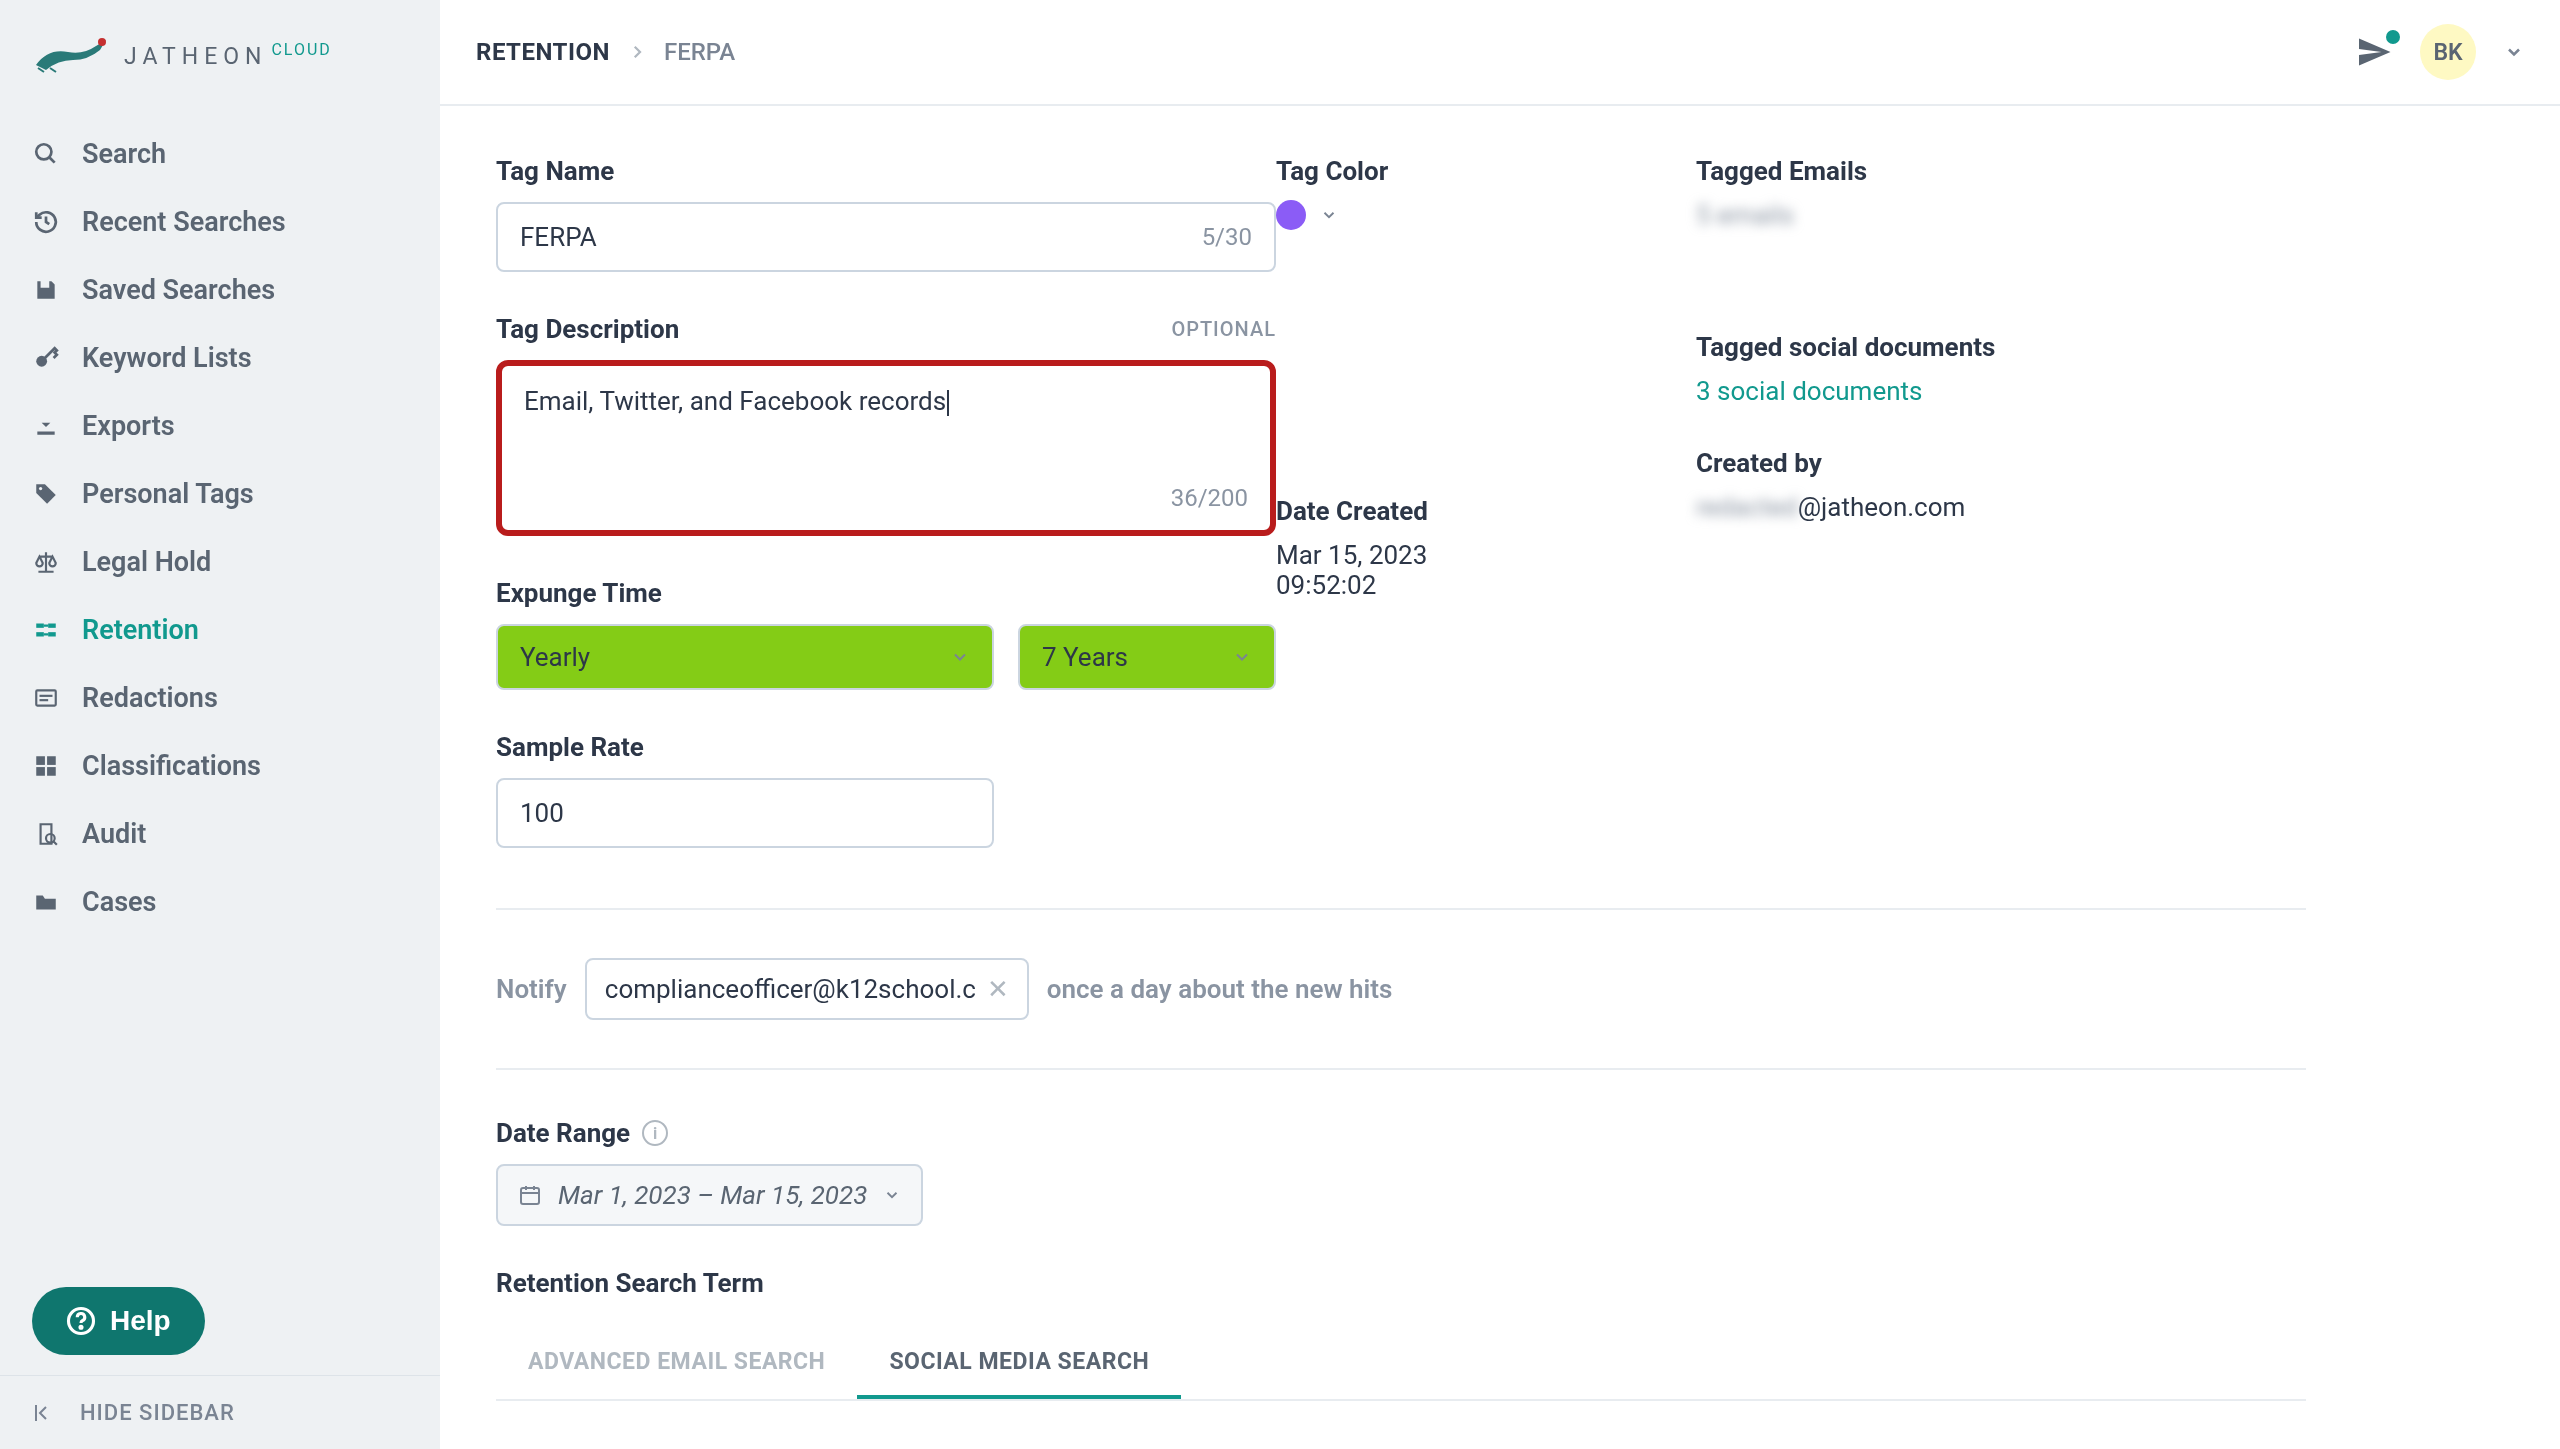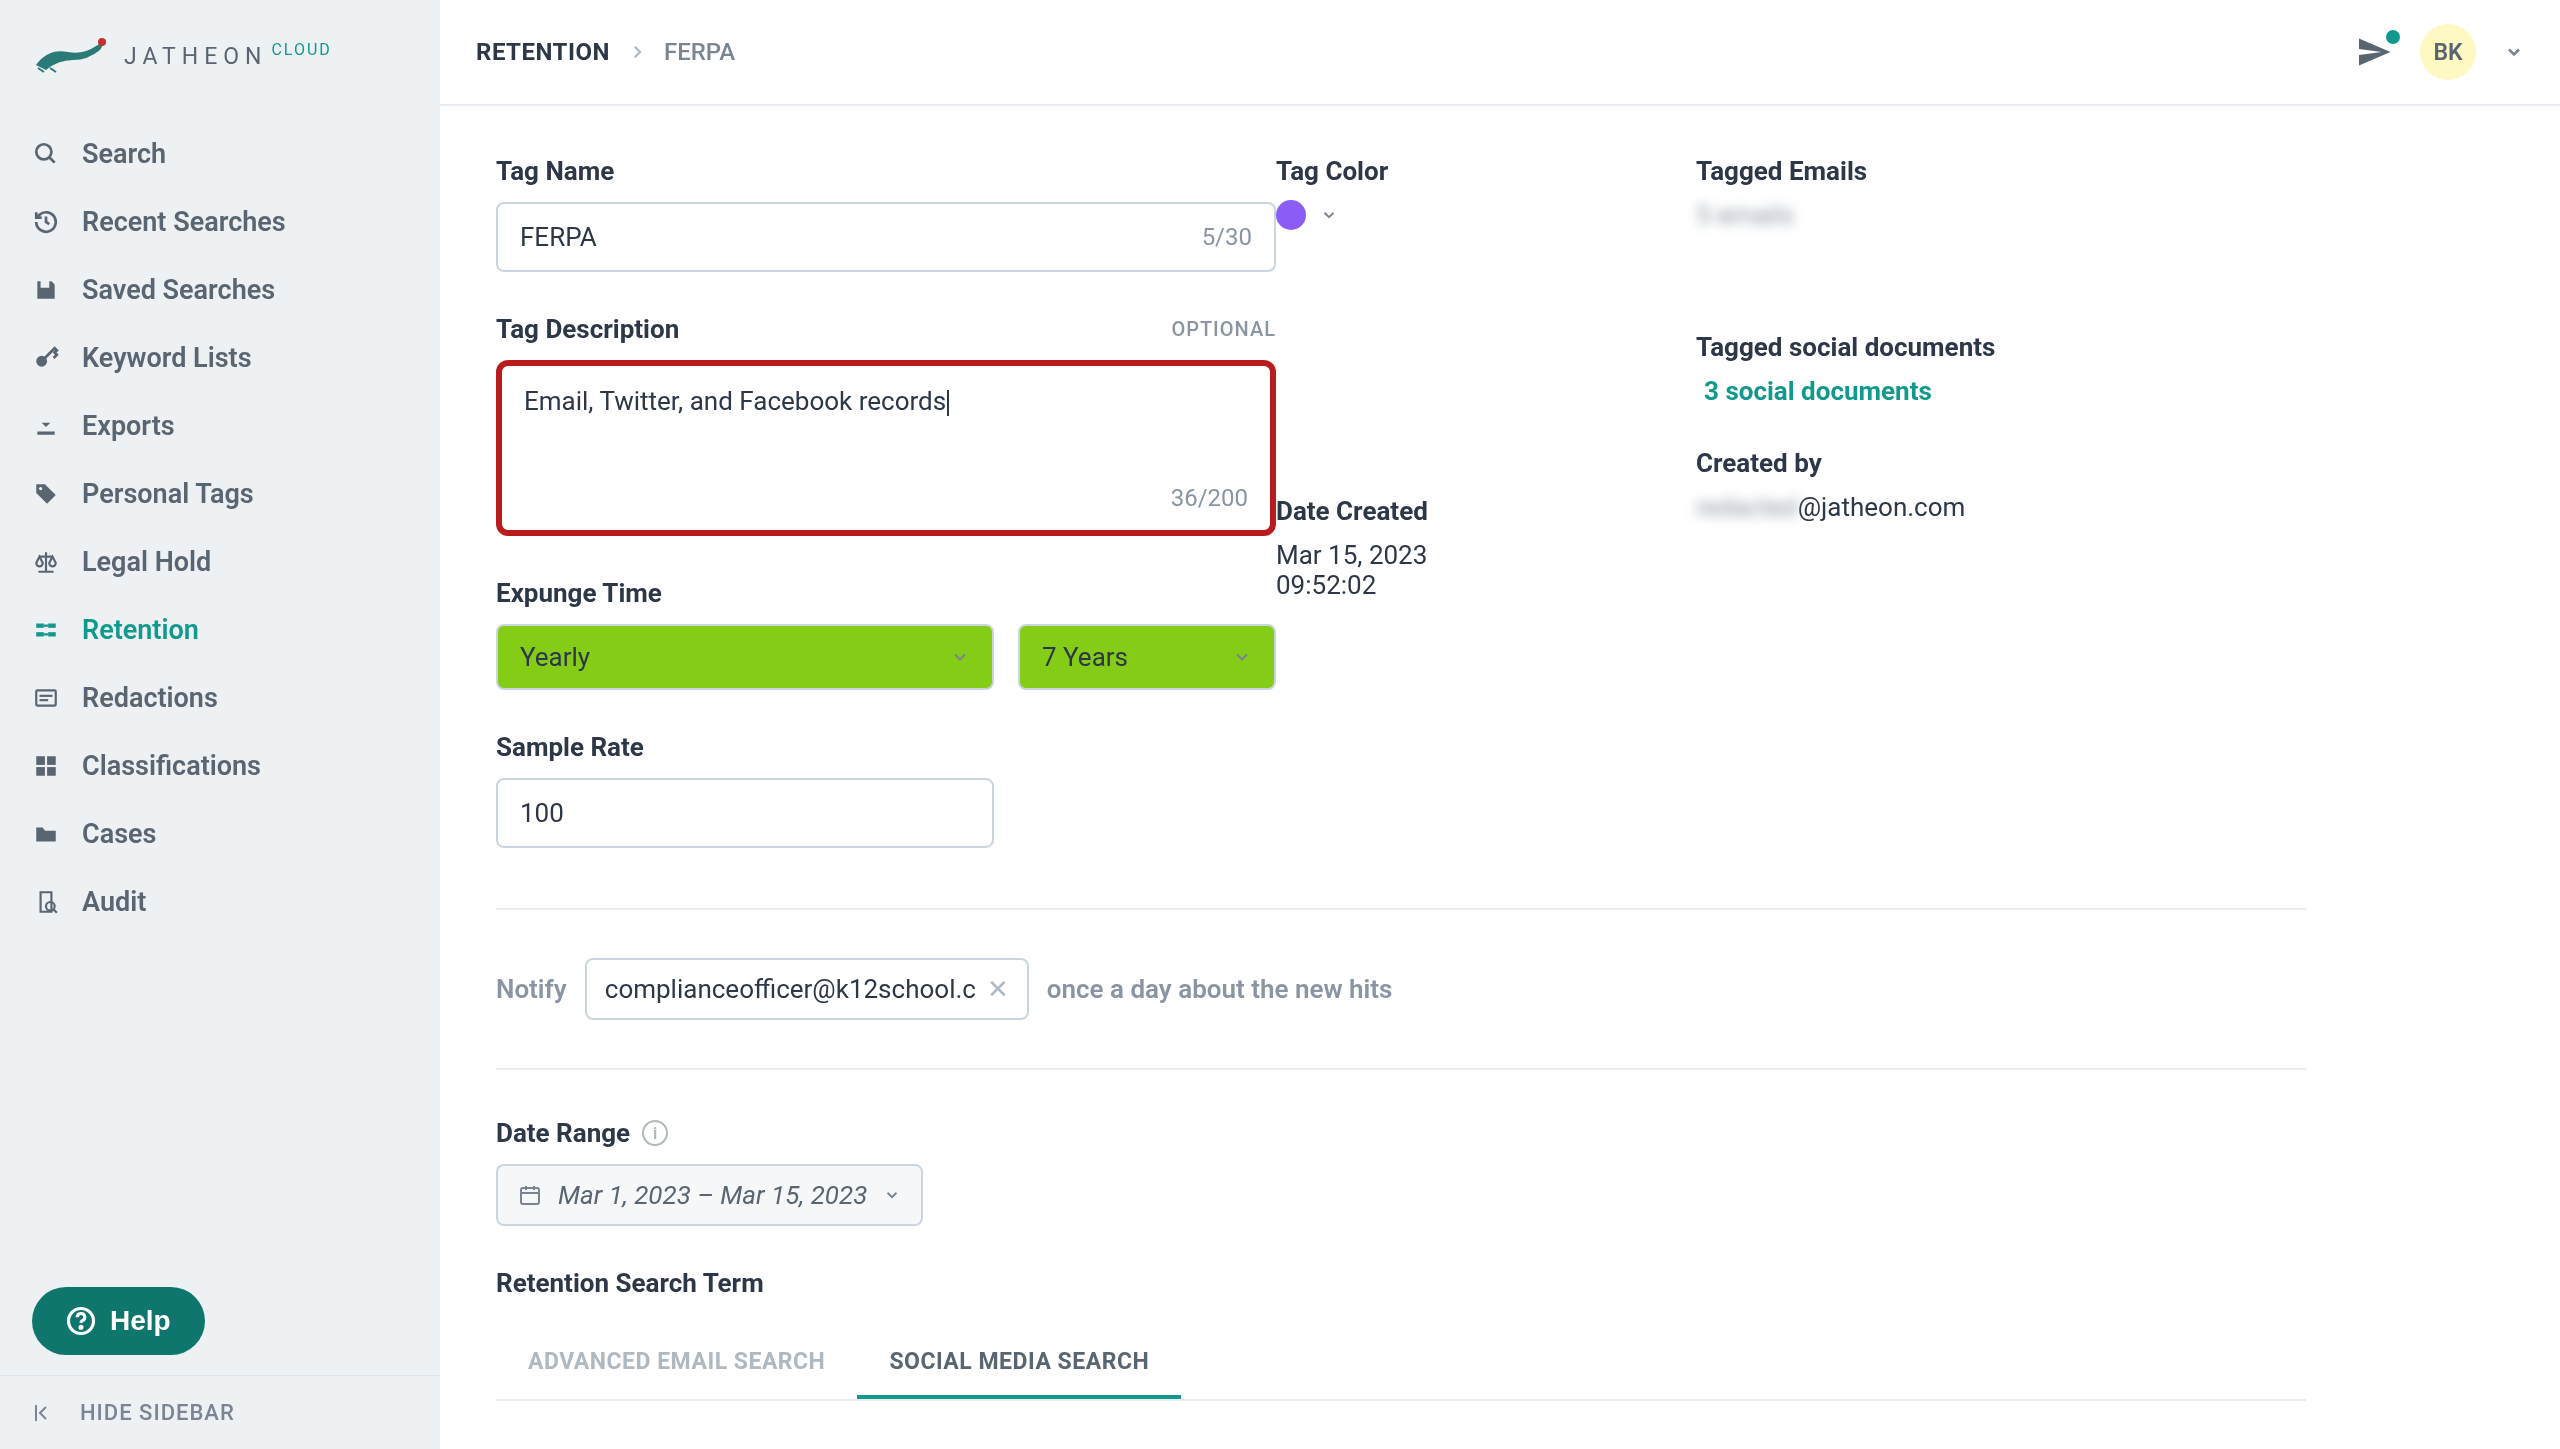--- a/index.html
+++ b/index.html
@@ -35,21 +35,21 @@
 .input-box .counter { margin-left: auto; color: #8a94a2; font-size: 24px; }
 .textarea-box { border: 6px solid #b91c1c; border-radius: 12px; padding: 20px 22px; font-size: 26px; color: #2d3748; height: 176px; position: relative; }
 .textarea-box .counter { position: absolute; bottom: 18px; right: 22px; color: #8a94a2; font-size: 24px; }
 .select-row { display: flex; gap: 24px; }
 .select-box { border: 2px solid #cbd5e0; border-radius: 8px; padding: 16px 22px; font-size: 26px; color: #2d3748; display: flex; align-items: center; background: #84cc16; cursor: pointer; }
 .select-box .chev { margin-left: auto; color: #7a8493; }
 .color-row { display: flex; align-items: center; gap: 14px; }
 .color-swatch { width: 30px; height: 30px; border-radius: 50%; background: #8b5cf6; }
 .info-label { font-size: 26px; font-weight: 700; color: #2d3748; margin-bottom: 14px; }
 .info-value { font-size: 26px; color: #2d3748; }
-.info-link { font-size: 26px; color: #11998e; font-weight: 700; cursor: pointer; margin-left: 8px; }
+.info-link { font-size: 26px; color: #11998e; font-weight: 400; cursor: pointer; }
 .blurred { filter: blur(6px); color: #8a94a2; }
 .divider { height: 2px; background: #e8ecf0; margin: 18px 0 48px; width: 1810px; }
 .notify-row { display: flex; align-items: center; gap: 18px; font-size: 26px; }
 .notify-row .lbl { color: #8a94a2; font-weight: 600; }
 .notify-input { border: 2px solid #cbd5e0; border-radius: 8px; padding: 14px 18px; font-size: 26px; display: flex; align-items: center; width: 444px; }
 .notify-input .x { margin-left: auto; color: #b0b8c0; cursor: pointer; }
 .notify-suffix { color: #8a94a2; font-weight: 600; }
 .date-range-box { border: 2px solid #cbd5e0; border-radius: 8px; padding: 14px 20px; font-size: 26px; display: flex; align-items: center; gap: 16px; background: #f5f7f9; width: fit-content; color: #5a6572; font-style: italic; }
 .tabs { display: flex; gap: 0; margin-top: 30px; }
 .tab { padding: 20px 32px; font-size: 23px; font-weight: 700; color: #b0b8c0; letter-spacing: 0.5px; cursor: pointer; border-bottom: 4px solid transparent; }
@@ -165,35 +165,35 @@
               <rect x="3" y="3" width="8" height="8"></rect>
               <rect x="13" y="3" width="8" height="8"></rect>
               <rect x="3" y="13" width="8" height="8"></rect>
               <rect x="13" y="13" width="8" height="8"></rect>
             </svg>
           </span>
         <span>Classifications</span>
       </div>
       <div class="nav-item">
         <span class="icon">
-            <svg width="26" height="26" viewBox="0 0 24 24" fill="#5a6572">
-              <path d="M3 6h6l2 3h10v10H3z"></path>
-            </svg>
-          </span>
-        <span>Cases</span>
-      </div>
-      <div class="nav-item">
-        <span class="icon">
             <svg width="26" height="26" viewBox="0 0 24 24" fill="none" stroke="#5a6572" stroke-width="2">
               <path d="M7 3h10v18H7z"></path>
               <circle cx="16" cy="16" r="4"></circle>
               <line x1="19" y1="19" x2="22" y2="22"></line>
             </svg>
           </span>
         <span>Audit</span>
+      </div>
+      <div class="nav-item">
+        <span class="icon">
+            <svg width="26" height="26" viewBox="0 0 24 24" fill="#5a6572">
+              <path d="M3 6h6l2 3h10v10H3z"></path>
+            </svg>
+          </span>
+        <span>Cases</span>
       </div>
     </nav>
     <button class="help-btn">
       <span>
           <svg width="30" height="30" viewBox="0 0 24 24" fill="none" stroke="#fff" stroke-width="2.5">
             <circle cx="12" cy="12" r="10"></circle>
             <path d="M9 9a3 3 0 1 1 4 2.8c-.8.4-1 1-1 1.7"></path>
             <circle cx="12" cy="17" r="0.8" fill="#fff"></circle>
           </svg>
         </span>

